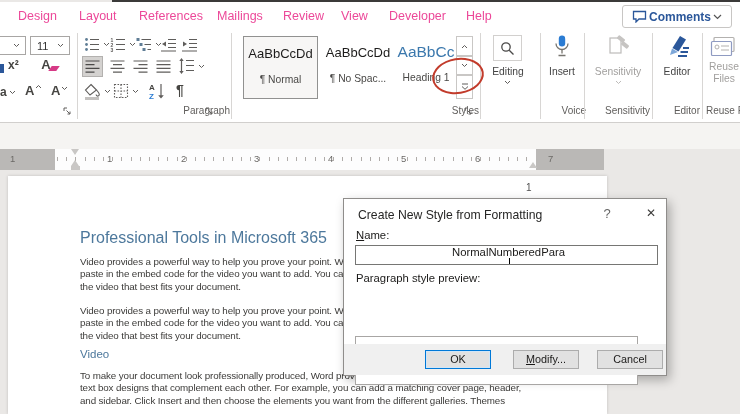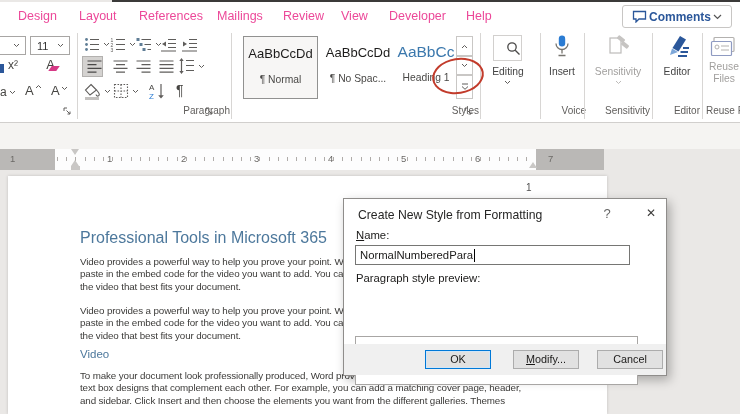--- a/index.html
+++ b/index.html
@@ -21,21 +21,21 @@
     border-radius:3px; display:flex; align-items:center; gap:2px; padding:0 9px;
     color:#2b579a; font-size:12px; font-weight:700; background:#fff; }
 
   
   .ribbon { position:absolute; top:30px; left:0; right:0; height:93px; background:#fff;
     border-bottom:1px solid #d1cfcd; }
   .gsep { position:absolute; top:3px; height:86px; width:1px; background:#d8d6d4; }
   .glabel { position:absolute; top:75px; font-size:10px; color:#605e5c; text-align:right; white-space:nowrap; }
   .combo { position:absolute; height:19px; border:1px solid #a8a6a4; background:#fff;
     font-size:11px; color:#333; display:flex; align-items:center; }
-  .icbtn { position:absolute; display:flex; align-items:center; justify-content:flex-end; }
+  .icbtn { position:absolute; display:flex; align-items:center; justify-content:center;font-weight:bold; }
   .rtxt { font-size:12px; color:#464542; }
   .selbtn { background:#d4d2d0; border:1px solid #b3b1af; }
   .stylecard { position:absolute; top:6px; height:63px; text-align:center; cursor:default; }
   .stylecard .prev { font-size:13px; color:#1d1c1b; margin-top:9px; white-space:nowrap; }
   .stylecard .nm { font-size:10.3px; color:#494846; margin-top:13px; white-space:nowrap; }
   .card-sel { border:1px solid #919190; background:#f7f6f5; }
   .scrollbtn { position:absolute; left:456px; width:17px; background:#fff; border:1px solid #c9c7c5;
     display:flex; align-items:center; justify-content:center; }
   .annot { position:absolute; left:432px; top:28px; width:52px; height:36px;
     border:2.5px solid #c23b2b; border-radius:50%; transform:rotate(-9deg); pointer-events:none; z-index:5; }
@@ -63,22 +63,22 @@
 
   
   .dialog { position:absolute; left:343px; top:198px; width:324px; height:178px; background:#fff;
     border:1px solid #8f8d8b; box-shadow:3px 4px 10px rgba(0,0,0,.28); font-size:11.3px; color:#1b1a19; z-index:10; }
   .dlg-title { position:absolute; left:14px; top:9px; font-size:12.2px; color:#262625; white-space:nowrap; }
   .dlg-help { position:absolute; left:256px; top:7px; font-size:13px; color:#666; width:14px; text-align:center; }
   .dlg-close { position:absolute; left:297px; top:5px; font-size:12px; color:#3d3c3b; width:20px; height:18px;
     text-align:center; line-height:18px; }
   .fl-und::first-letter { text-decoration:underline; }
   .dlg-label { position:absolute; left:12px; font-size:11.3px; color:#1b1a19; }
-  .dlg-input { position:absolute; left:11px; top:46px; width:275px; height:20px; border:1px solid #767674;
-    background:#fff; display:flex; align-items:center; padding-left:4px; font-size:11.3px; }
+  .dlg-input { position:absolute; left:11px; top:46px; width:303px; height:20px; border:1px solid #767674;
+    background:#fff; display:flex; align-items:center; padding-left:4px; font-size:11.3px;flex-direction:column; }
   .caret { display:inline-block; width:1px; height:13px; background:#000; margin-left:1px; }
   .dlg-preview { position:absolute; left:11px; top:89px; width:283px; height:49px; border:1px solid #a8a6a4;
     background:#fff;margin-top:48px; }
   .dlg-preview span { position:absolute; left:9px; top:13px; font-size:12.3px; color:#1b1a19; }
   .dlg-strip { position:absolute; left:0; right:0; top:145px; bottom:0; background:#f0f0f0; }
   .dbtn { position:absolute; top:151px; height:19px; width:66px; background:#e1e1e1; border:1px solid #acacac;
     font-size:10.8px; text-align:center; line-height:17px; color:#1b1a19; cursor:default; }
   .dbtn-ok { border-color:#0078d7; box-shadow:inset 0 0 0 1px #d2e6f7; }
   svg { display:block; }
 </style>

